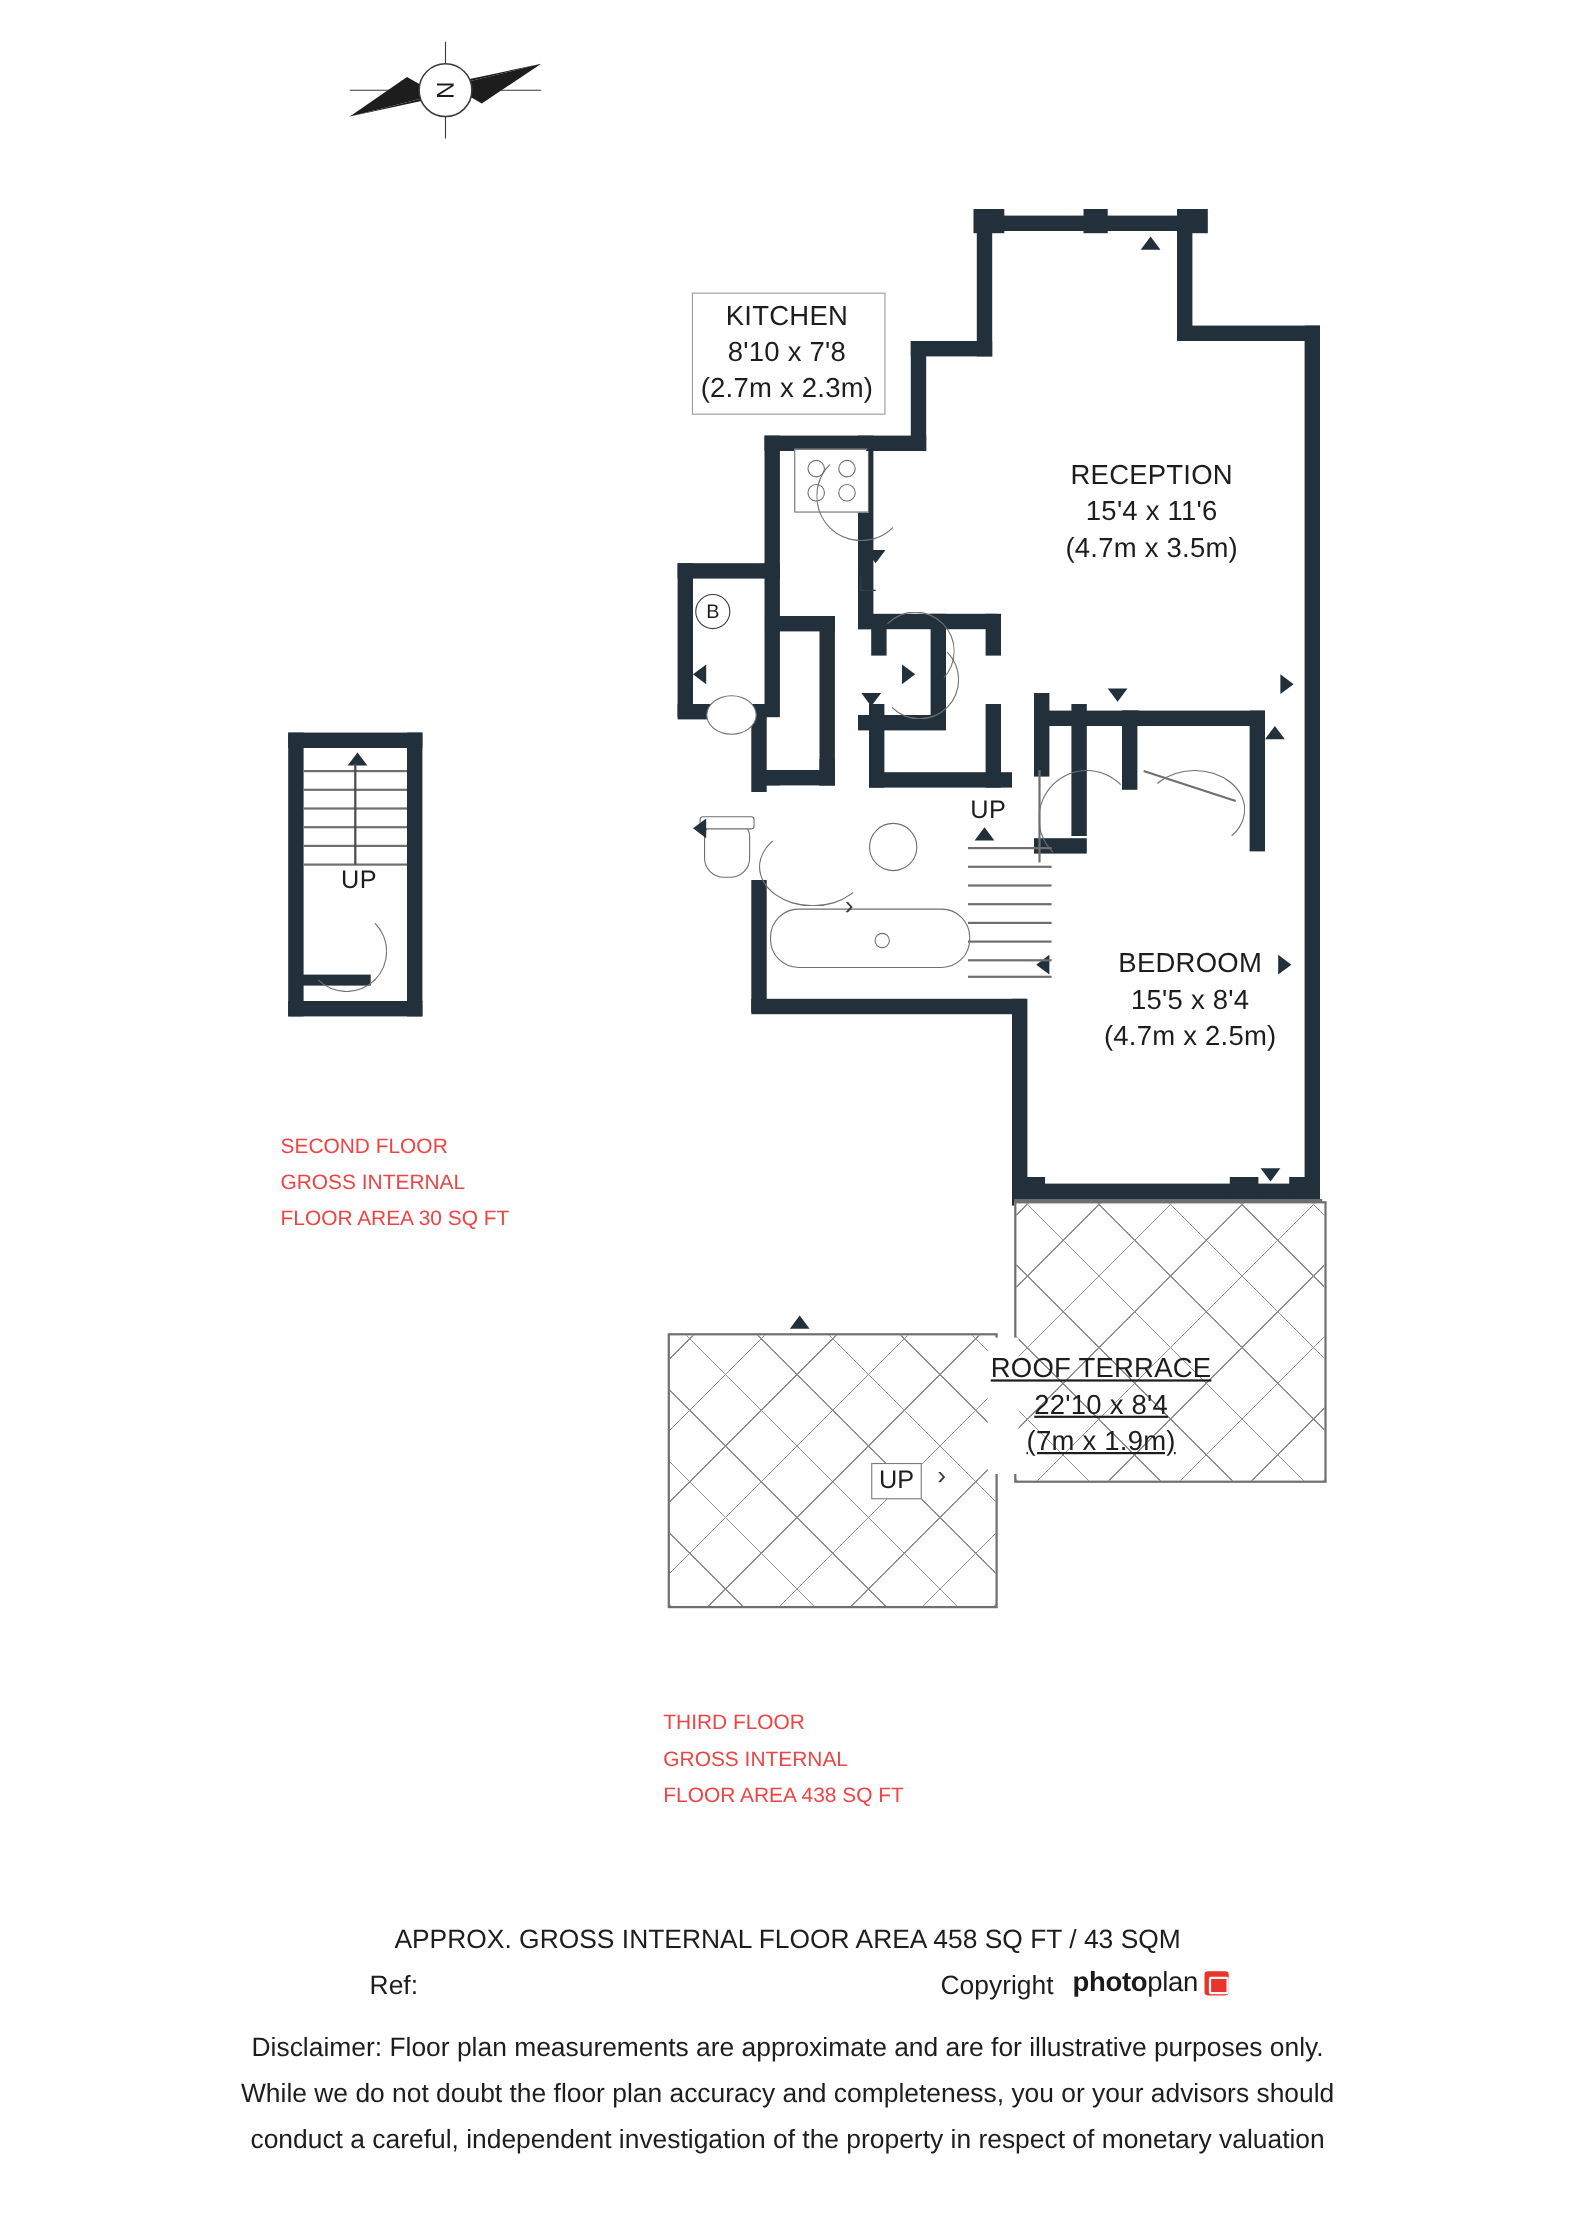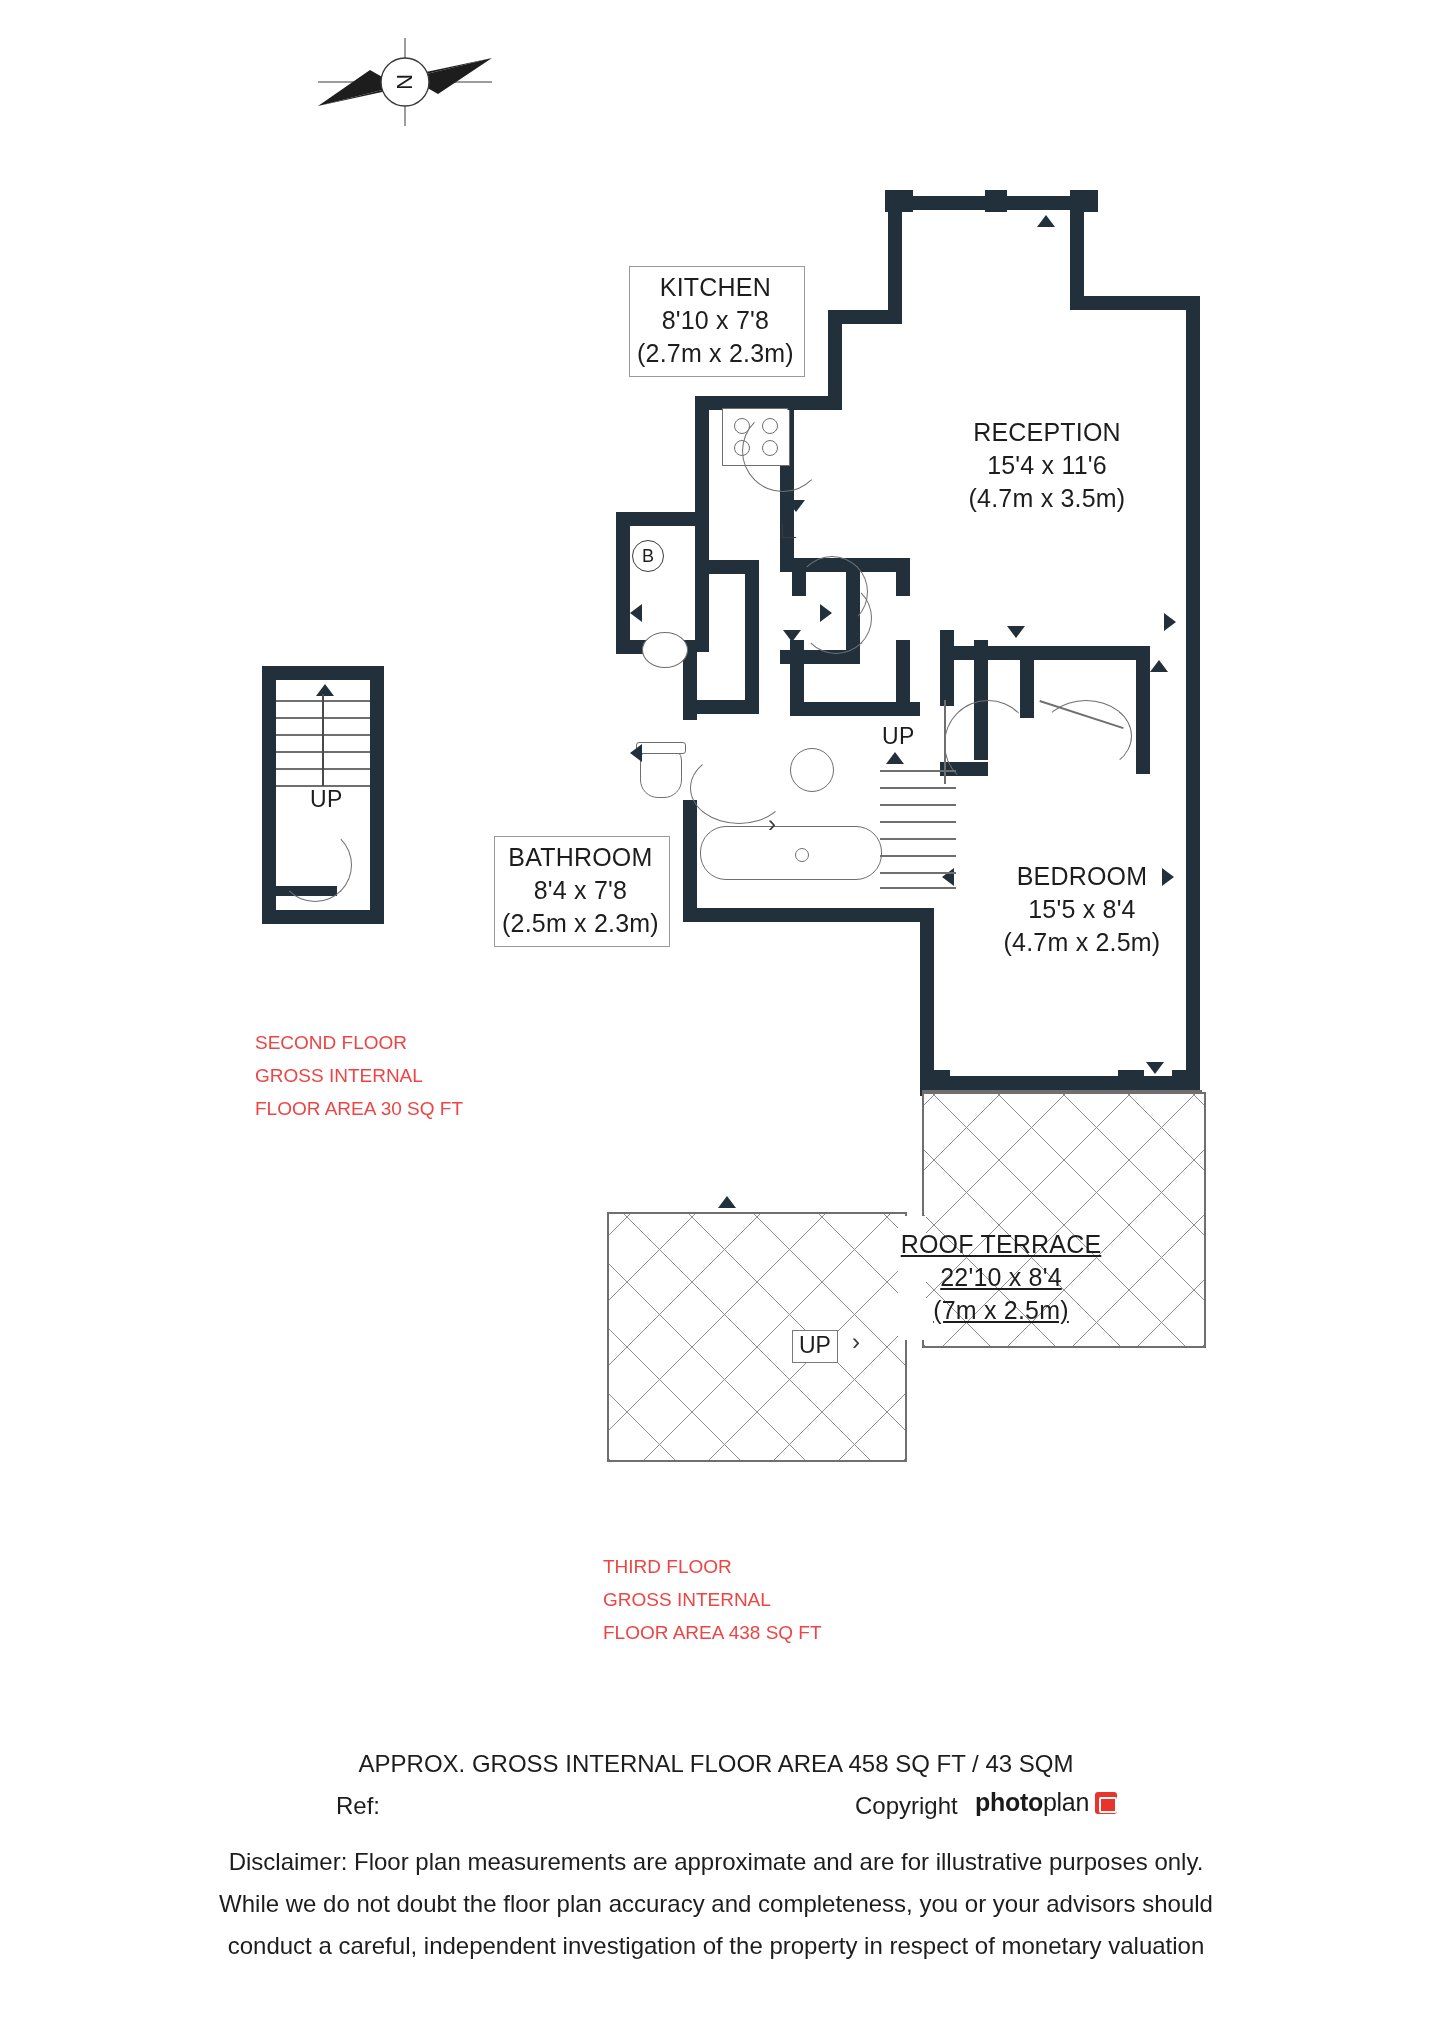--- a/index.html
+++ b/index.html
@@ -315,36 +315,31 @@
     <div>8'10 x 7'8</div>
     <div>(2.7m x 2.3m)</div>
   </div>
 
   <div class="room-label" style="left:912px; top:416px; width:270px;">
     <div>RECEPTION</div>
     <div>15'4 x 11'6</div>
     <div>(4.7m x 3.5m)</div>
   </div>
 
-  <div class="room-label boxed" style="left:494px; top:836px;">
-    <div>BATHROOM</div>
-    <div>8'4 x 7'8</div>
-    <div>(2.5m x 2.3m)</div>
-  </div>
 
   <div class="room-label" style="left:962px; top:860px; width:240px;">
     <div>BEDROOM</div>
     <div>15'5 x 8'4</div>
     <div>(4.7m x 2.5m)</div>
   </div>
 
   <div class="room-label" style="left:890px; top:1228px; width:222px;text-decoration:underline;">
     <div>ROOF TERRACE</div>
     <div>22'10 x 8'4</div>
-    <div>(7m x 2.5m)</div>
+    <div>(7m x 1.9m)</div>
   </div>
 
   <div class="plain-block" style="left:255px; top:1026px;">
     <div>SECOND FLOOR</div>
     <div>GROSS INTERNAL</div>
     <div>FLOOR AREA 30 SQ FT</div>
   </div>
 
   <div class="plain-block" style="left:603px; top:1550px;">
     <div>THIRD FLOOR</div>

